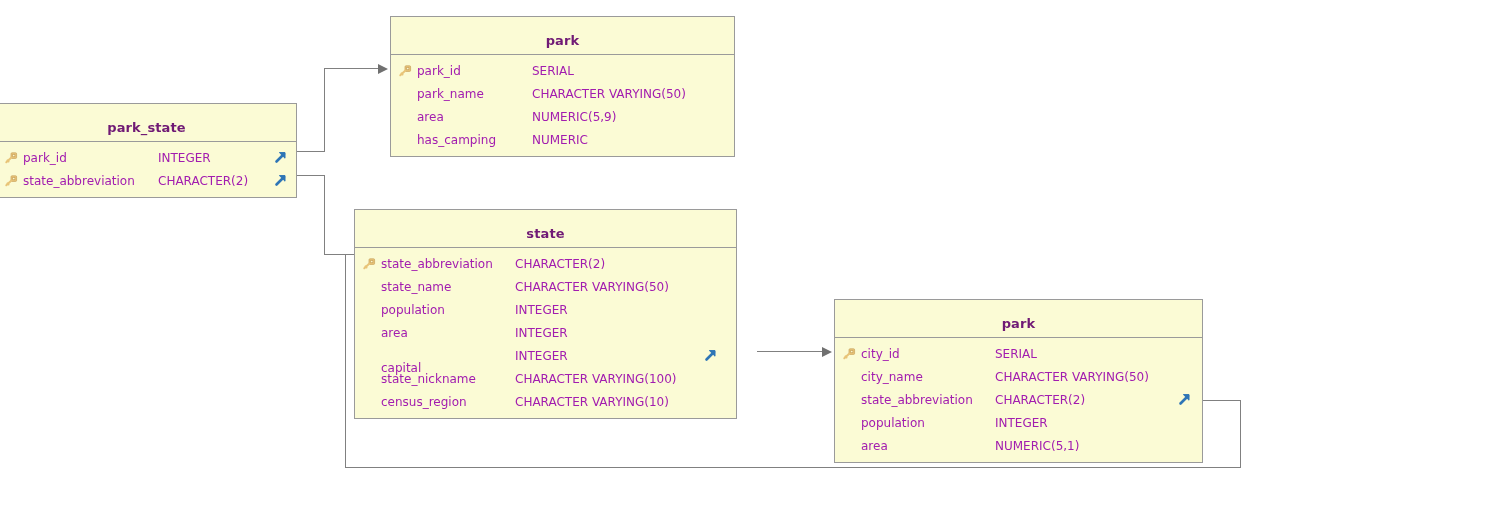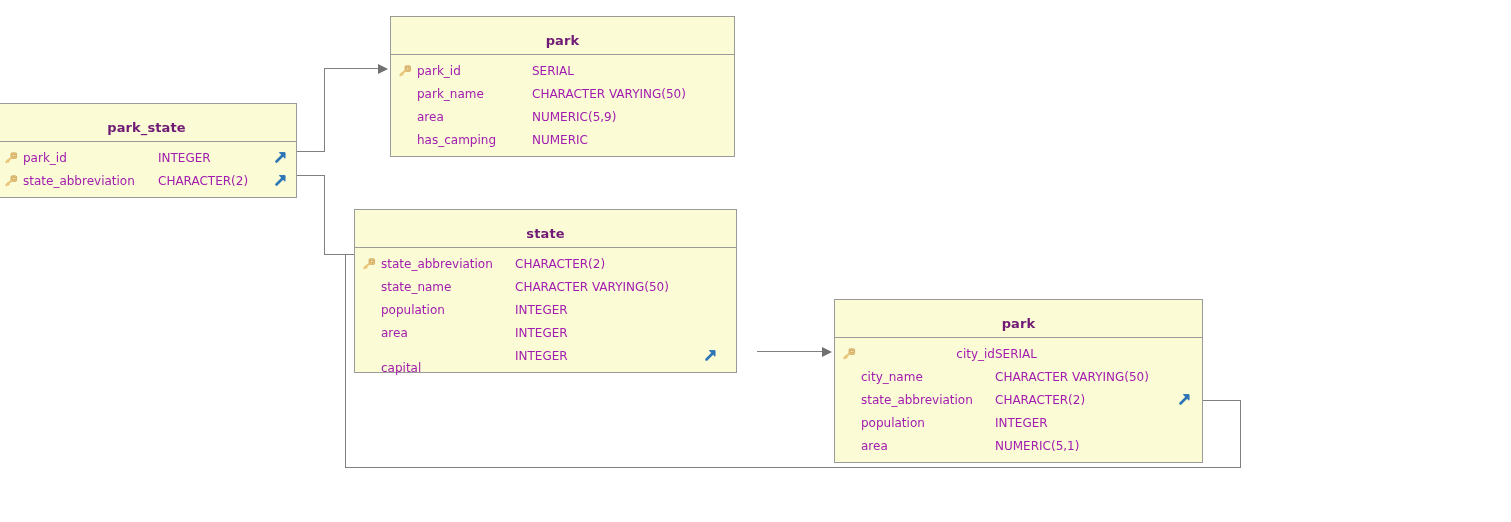--- a/index.html
+++ b/index.html
@@ -250,41 +250,51 @@
           <svg viewBox="0 0 15 15">
               <g stroke="#2e75b6" fill="#2e75b6">
                 <path d="M3.5 11.5 L11 4" stroke-width="2.6" stroke-linecap="round"></path>
                 <path d="M12 2.6 L12 8.2 L6.4 2.6 Z"></path>
               </g>
             </svg>
         </span>
       </div>
 
 
-
+      <div class="col-row">
+        <span class="col-key"></span>
+        <span class="col-name" style="width:134px;">state_nickname</span>
+        <span class="col-type">CHARACTER VARYING(100)</span>
+      </div>
+
+      <div class="col-row">
+        <span class="col-key"></span>
+        <span class="col-name" style="width:134px;">census_region</span>
+        <span class="col-type">CHARACTER VARYING(10)</span>
+      </div>
 
     </div>
   </div>
 
   <div class="entity" style="left:834px; top:299px; width:369px;">
     <div class="entity-header">park</div>
     <div class="entity-body">
 
       <div class="col-row">
         <span class="col-key">
           <svg class="key-icon" viewBox="0 0 15 12">
               <g fill="#e8c478" stroke="#c9a25c" stroke-width="0.7">
                 <rect x="8" y="0.8" width="5.6" height="5.6" rx="1"></rect>
                 <rect x="9.7" y="2.5" width="2.2" height="2.2" fill="#fbfbd5"></rect>
                 <path d="M8.4 5.6 L3.3 10.3" stroke="#e8c478" stroke-width="2" stroke-linecap="round"></path>
                 <path d="M4.4 8.3 L5.6 9.5" stroke="#e8c478" stroke-width="1.8" stroke-linecap="round"></path>
               </g>
             </svg>
         </span>
-        <span class="col-name" style="width:134px;text-align:right;">city_id</span>
+        <span class="col-name" style="width:134px;">city_id</span>
         <span class="col-type">SERIAL</span>
       </div>
 
       <div class="col-row">
         <span class="col-key"></span>
         <span class="col-name" style="width:134px;">city_name</span>
         <span class="col-type">CHARACTER VARYING(50)</span>
       </div>
 
       <div class="col-row">

